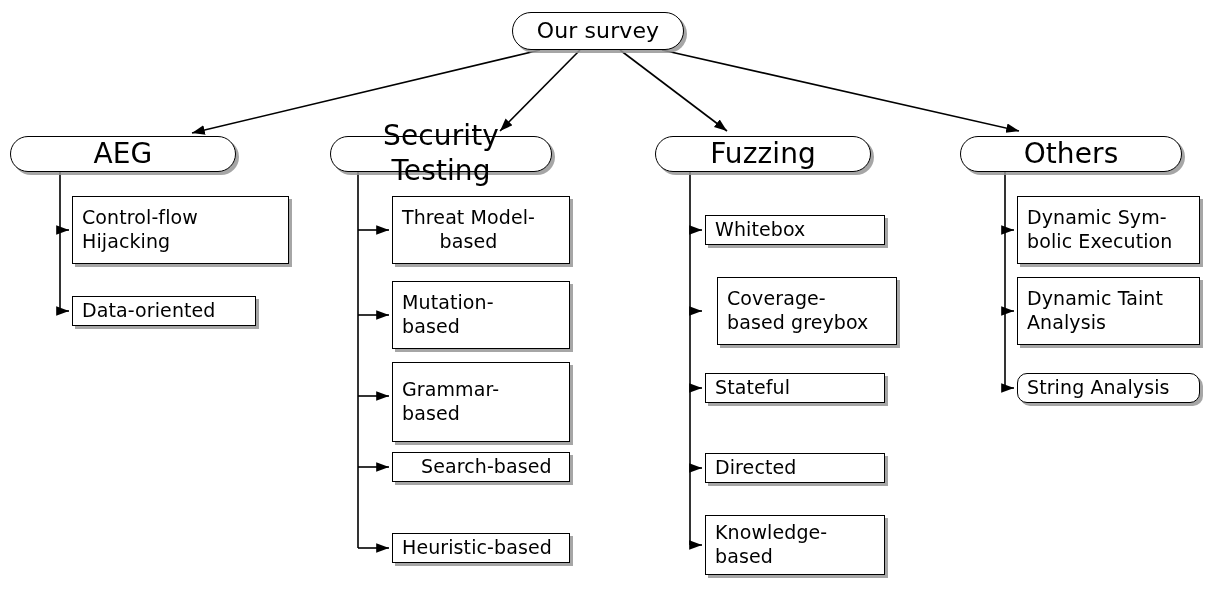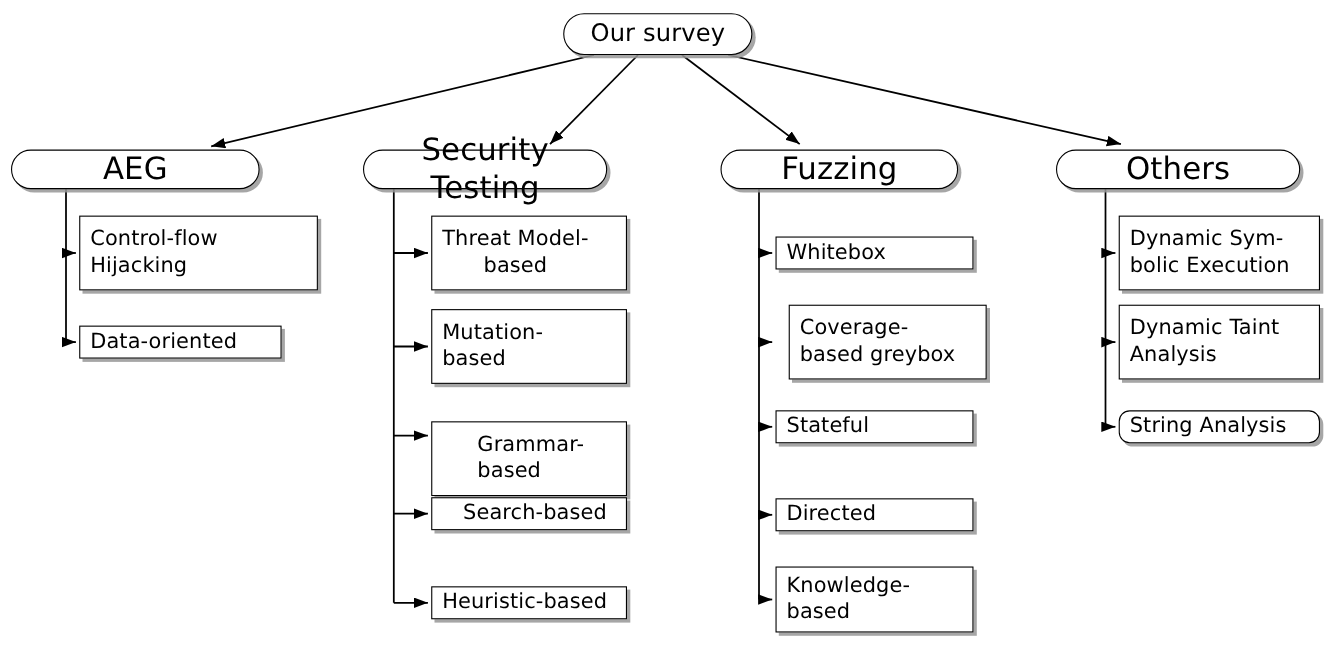--- a/index.html
+++ b/index.html
@@ -116,21 +116,21 @@
         <span class="label">Security Testing</span>
       </div>
       <div class="node leaf" style="left: 392px; top: 196px; width: 178px; height: 68px; text-align: center;">
         <span class="label">Threat Model-
 based</span>
       </div>
       <div class="node leaf" style="left: 392px; top: 281px; width: 178px; height: 68px;">
         <span class="label">Mutation-
 based</span>
       </div>
-      <div class="node leaf" style="left: 392px; top: 383px; width: 178px; height: 68px; justify-content: center;">
+      <div class="node leaf" style="left: 392px; top: 362px; width: 178px; height: 80px;">
         <span class="label">Grammar-
 based</span>
       </div>
       <div class="node leaf" style="left: 392px; top: 452px; width: 178px; height: 30px; padding-left: 28px;">
         <span class="label">Search-based</span>
       </div>
       <div class="node leaf" style="left: 392px; top: 533px; width: 178px; height: 30px;">
         <span class="label">Heuristic-based</span>
       </div>
       <div class="node category" style="left: 655px; top: 136px; width: 216px; height: 36px;">

